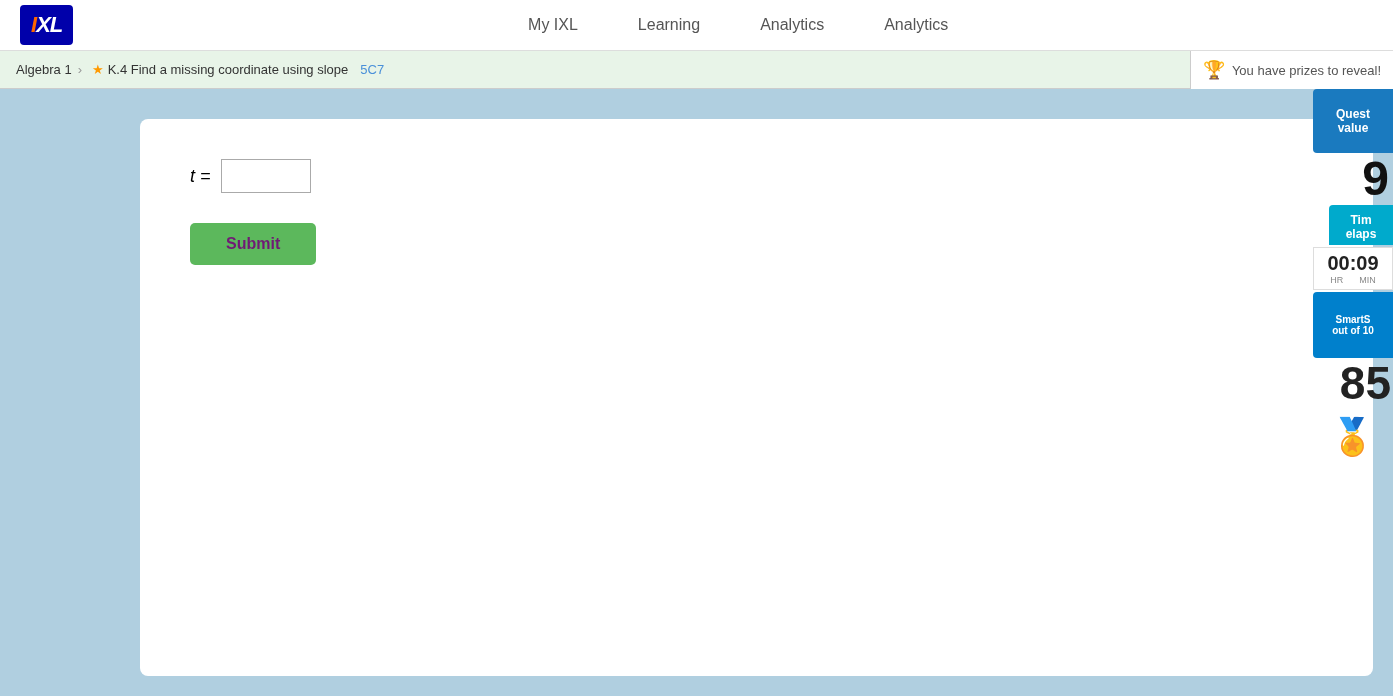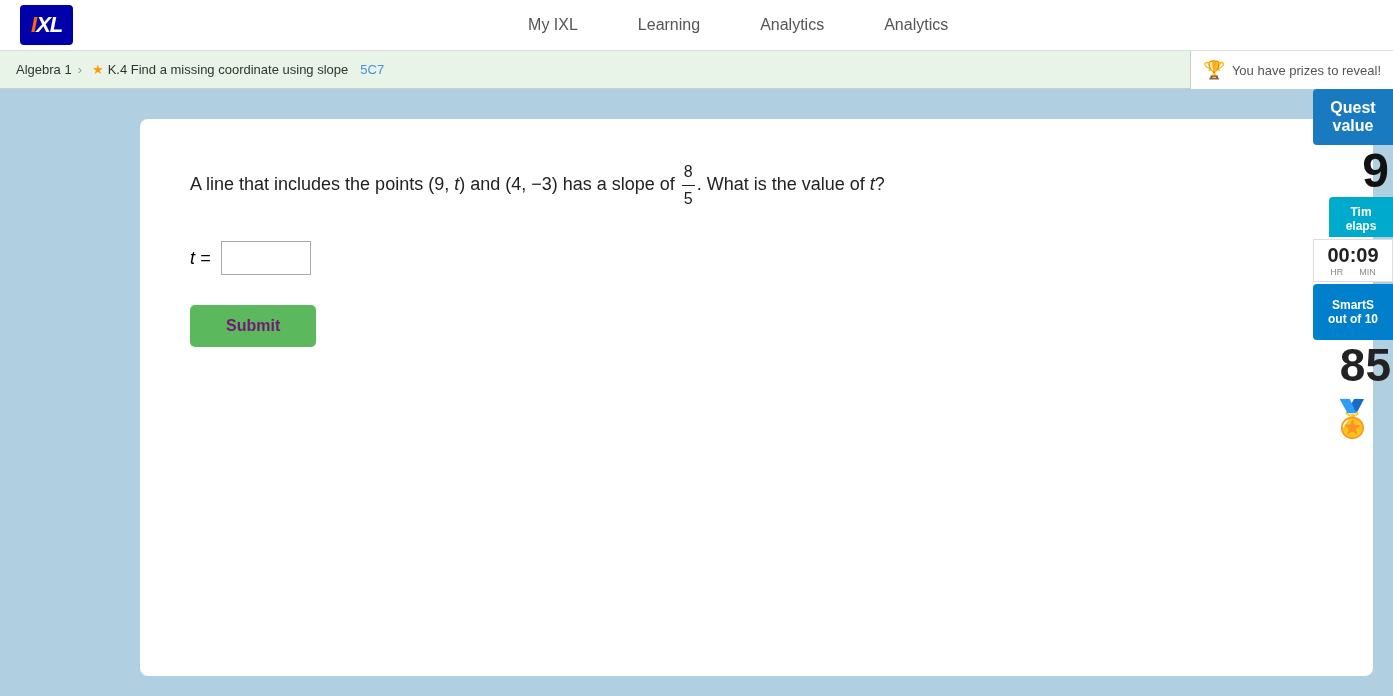--- a/index.html
+++ b/index.html
@@ -131,22 +131,22 @@
       border-radius: 5px;
       padding: 12px 36px;
       font-size: 16px;
       font-weight: bold;
       cursor: pointer;
     }
 
     .sidebar-card {
       background: #1a7abf;
       color: white;
-      padding: 10px 8px;
-      font-size: 16px;
+      padding: 18px 8px;
+      font-size: 12px;
       font-weight: bold;
       text-align: center;
       border-radius: 4px 0 0 4px;
     }
 
     .sidebar-number {
       color: #1a1a1a;
       font-size: 42px;
       font-weight: bold;
       text-align: right;
@@ -182,23 +182,23 @@
       display: flex;
       justify-content: center;
       gap: 16px;
       font-size: 9px;
       color: #888;
     }
 
     .smartscore-card {
       background: #0080cc;
       color: white;
-      font-size: 12px;
-      font-weight: bold;
-      padding: 14px 4px;
+      font-size: 10px;
+      font-weight: bold;
+      padding: 22px 4px;
       text-align: center;
       border-radius: 4px 0 0 4px;
     }
     .big-score {
       font-size: 46px;
       font-weight: 900;
       color: #222;
       text-align: right;
       line-height: 1;
       padding-right: 2px;
@@ -245,27 +245,20 @@
   <span class="skill-code">5C7</span>
   <div class="prize-notice">
     <span class="prize-icon">🏆</span>
     <span>You have prizes to reveal!</span>
   </div>
 </div>
 
 <div class="main-content">
 
   <div class="question-panel">
-    <div class="question-text">
-      <span>A line that includes the points (9, </span><span style="font-style:italic;">t</span><span>) and (4, −3) has a slope of</span>
-      <span class="fraction">
-        <span class="num">8</span>
-        <span class="den">5</span>
-      </span><span>. What is the value of </span><span style="font-style:italic;">t</span><span>?</span>
-    </div>
 
     <div class="answer-row">
       <span style="font-style:italic; font-size:18px;">t =</span>
       <input type="text" class="answer-input" placeholder="" style="">
     </div>
 
     <button class="submit-btn">Submit</button>
   </div>
 
   <div class="sidebar-wrapper">

